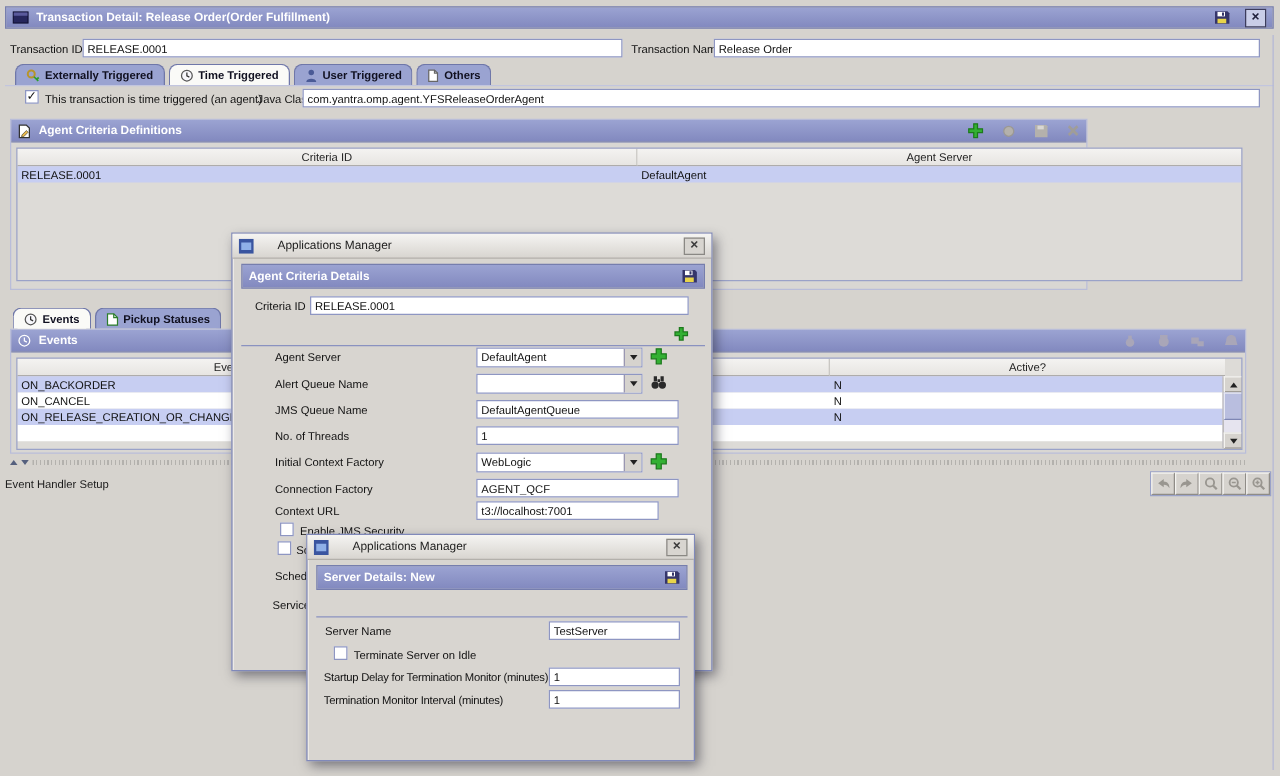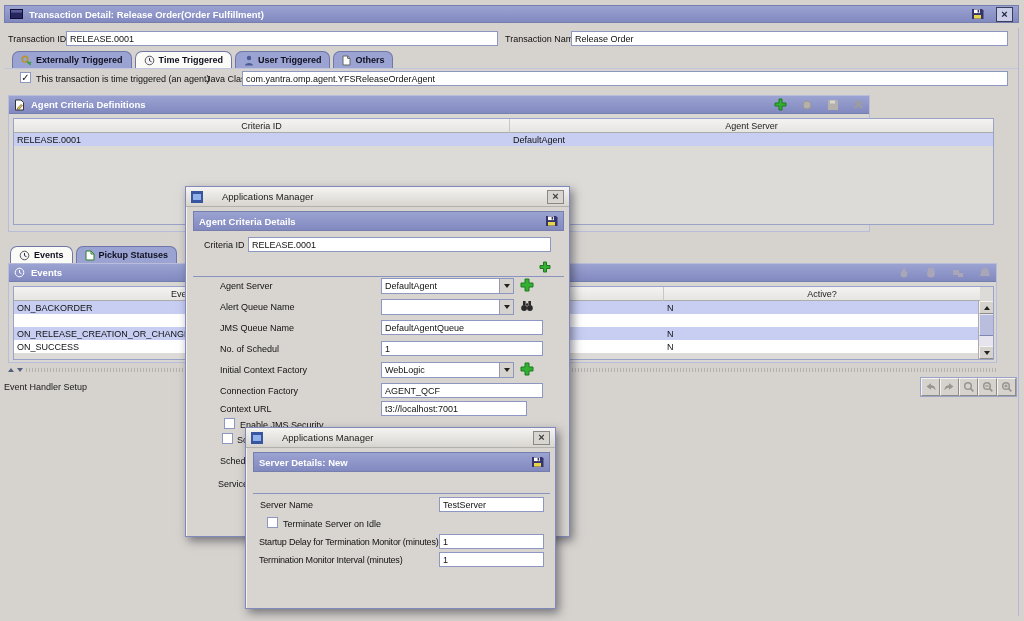--- a/index.html
+++ b/index.html
@@ -282,30 +282,30 @@
     <div class="th" style="left:0;top:0;width:338px;">Event</div>
     <div class="th" style="left:338px;top:0;width:312px;"></div>
     <div class="th" style="left:650px;top:0;width:316px;border-right:none;">Active?</div>
 
     <div class="trow row-sel" style="left:0;top:14px;width:966px;">
       <span class="cell" style="width:338px;">ON_BACKORDER</span>
       <span class="cell" style="width:312px;"></span>
       <span class="cell" style="width:316px;">N</span>
     </div>
     <div class="trow row-alt" style="left:0;top:27px;width:966px;">
+      <span class="cell" style="width:338px;">ON_CANCEL</span>
       <span class="cell" style="width:312px;"></span>
       <span class="cell" style="width:316px;">N</span>
     </div>
     <div class="trow row-sel" style="left:0;top:40px;width:966px;">
       <span class="cell" style="width:338px;">ON_RELEASE_CREATION_OR_CHANGE</span>
       <span class="cell" style="width:312px;"></span>
       <span class="cell" style="width:316px;">N</span>
     </div>
     <div class="trow row-alt" style="left:0;top:53px;width:966px;">
-      <span class="cell" style="width:338px;">ON_SUCCESS</span>
       <span class="cell" style="width:312px;"></span>
       <span class="cell" style="width:316px;">N</span>
     </div>
 
     <div class="sb" style="right:0;top:14px;height:58px;">
       <span class="ar" style="top:0;">
           <span class="tri-up"></span>
         </span>
       <span class="thumb" style="top:13px;height:22px;"></span>
       <span class="ar" style="bottom:0;">
@@ -419,21 +419,21 @@
         <rect x="8.4" y="1" width="2.6" height="4" fill="#2a2a2a"></rect>
         <circle cx="4.1" cy="8" r="2.9" fill="#2a2a2a"></circle>
         <circle cx="9.9" cy="8" r="2.9" fill="#2a2a2a"></circle>
         <rect x="6" y="3.4" width="2" height="2.2" fill="#2a2a2a"></rect>
       </svg>
   </span>
 
   <span class="abs lbl" style="left:34px;top:136px;">JMS Queue Name</span>
   <input class="abs tfield" readonly="" style="left: 195px; top: 133px; width: 162px;" value="DefaultAgentQueue">
 
-  <span class="abs lbl" style="left:34px;top:157px;">No. of Schedul</span>
+  <span class="abs lbl" style="left:34px;top:157px;">No. of Threads</span>
   <input class="abs tfield" readonly="" style="left: 195px; top: 154px; width: 162px;" value="1">
 
   <span class="abs lbl" style="left:34px;top:178px;">Initial Context Factory</span>
   <div class="combo" style="left:195px;top:175px;width:133px;">
     <span class="cval">WebLogic</span>
     <span class="cbtn">
         <span class="tri-down"></span>
       </span>
   </div>
   <span class="abs icbtn" style="left:334px;top:175px;">

